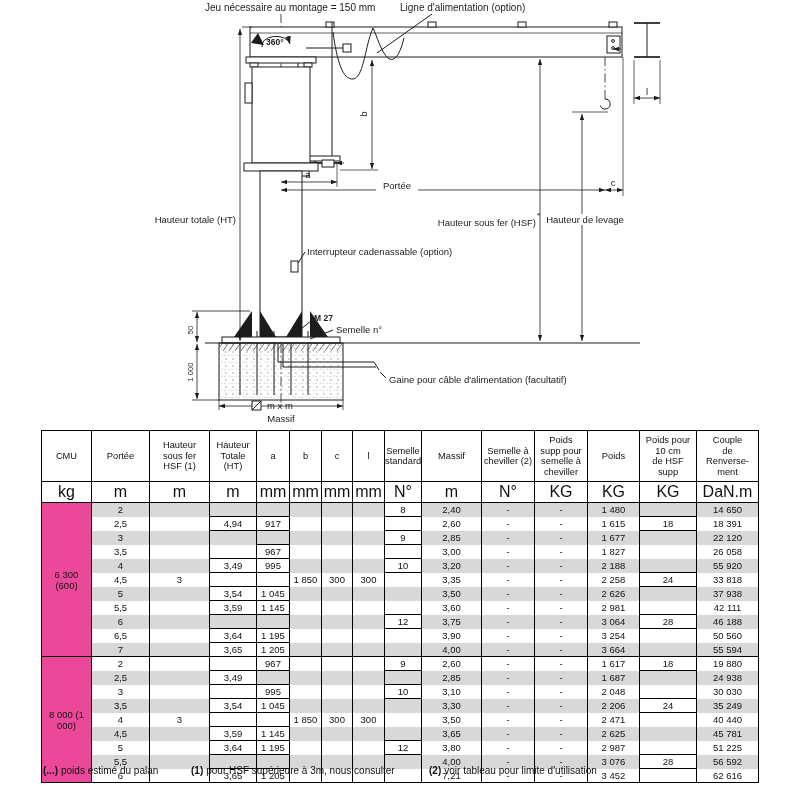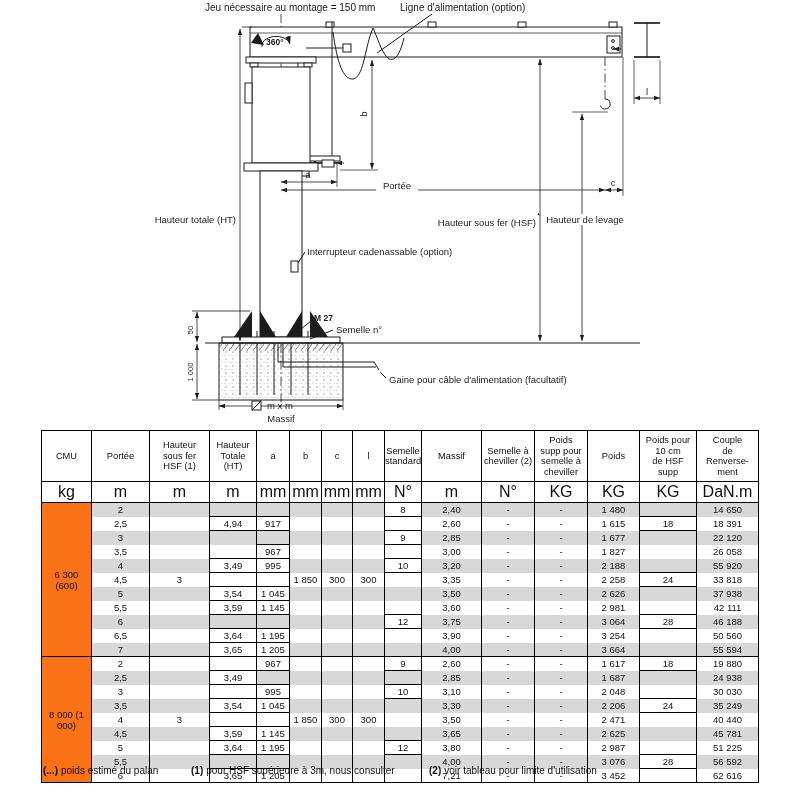--- a/index.html
+++ b/index.html
@@ -23,21 +23,21 @@
   .tablewrap{position:absolute;left:41px;top:430px;}
   table.spec{border-collapse:collapse;table-layout:fixed;width:717px;
              border:1.6px solid #000;font:9.5px "Liberation Sans",sans-serif;color:#111;}
   table.spec th,table.spec td{border-left:1px solid #000;border-right:1px solid #000;
              text-align:center;vertical-align:middle;padding:0;height:13px;overflow:hidden;}
   tr.hdr th{border-bottom:1px solid #000;white-space:pre-line;font-weight:normal;
             height:50px;font-size:9.3px;line-height:10.5px;}
   tr.units td{border-bottom:1.8px solid #000;height:20px;font-size:16px;}
   tr.gray td{background:#d8d8d8;}
   table.spec tr td.boxed{background:#fff;border:1px solid #000;}
-  table.spec tr td.cmu{background:#f97316;white-space:pre-line;line-height:11px;}
+  table.spec tr td.cmu{background:#ec4899;white-space:pre-line;line-height:11px;}
   tr.grp td{border-top:1.8px solid #000;}
   
   .footnotes{position:absolute;left:41px;top:765px;width:719px;height:14px;font:10px "Liberation Sans",sans-serif;color:#111;}
   .footnotes .fn{position:absolute;top:0;white-space:nowrap;}
   .fn .mk{font-weight:bold;margin-right:3px;}
   .fn0{left:2px;} .fn1{left:150px;} .fn2{left:388px;text-align:right;}
 </style>
 </head>
 <body>
 

